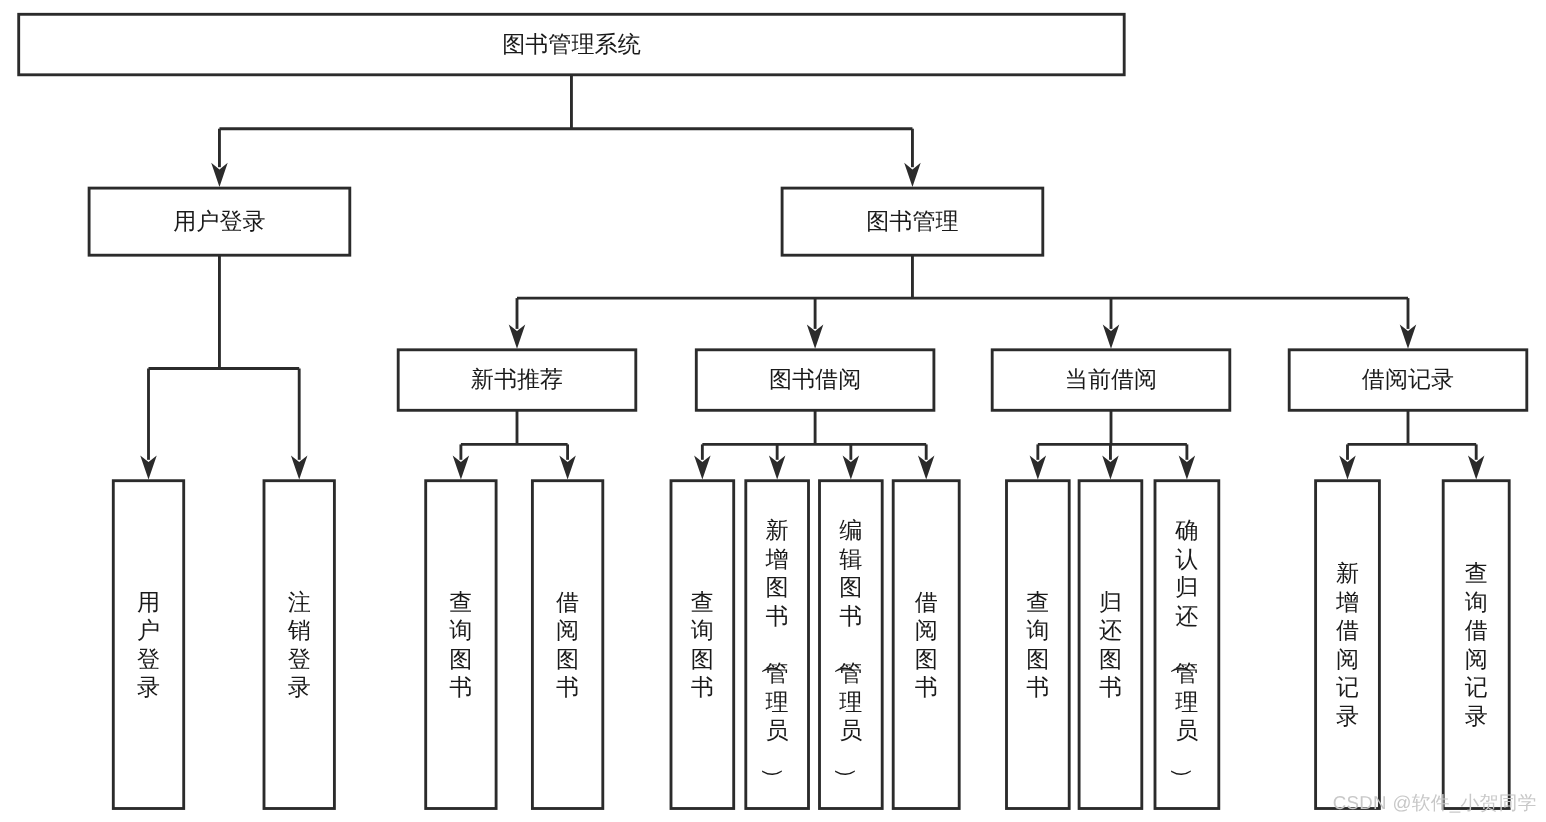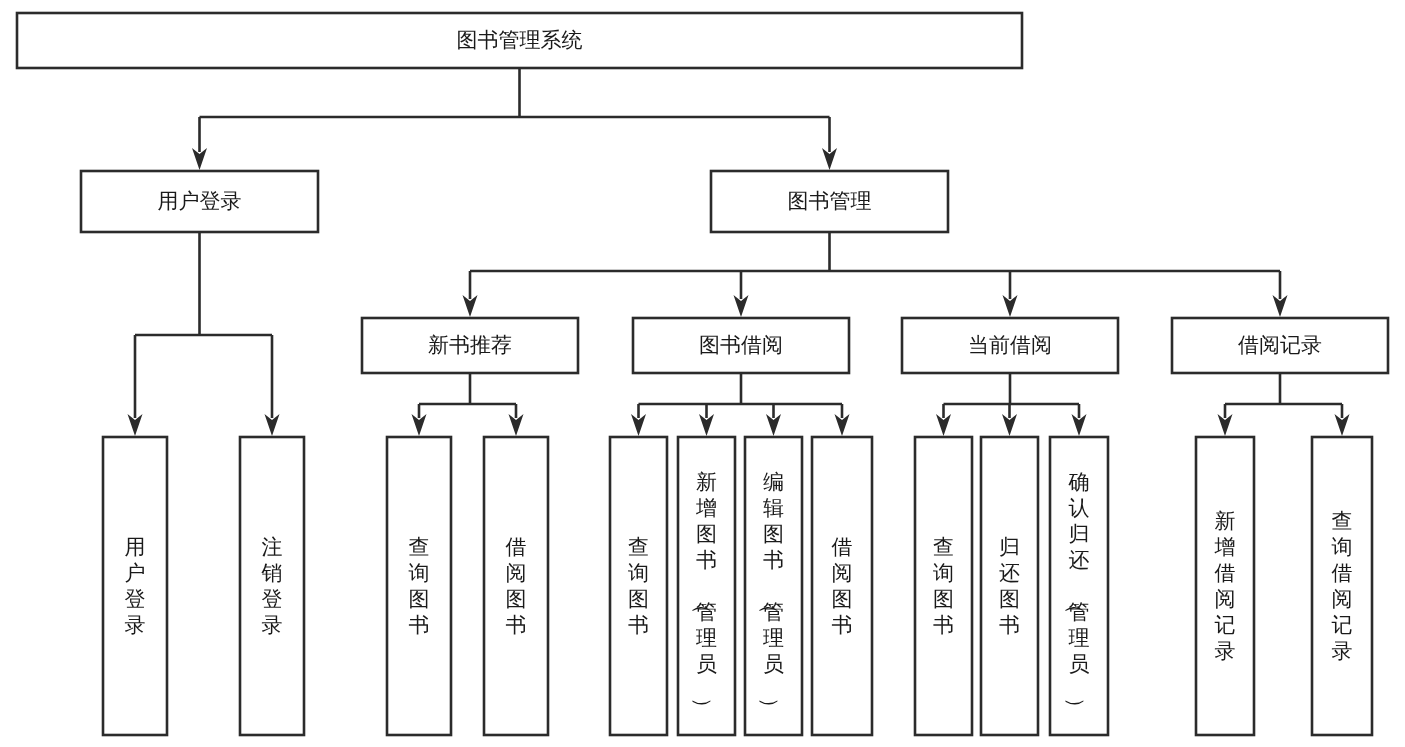--- a/index.html
+++ b/index.html
@@ -211,13 +211,14 @@
         <g>
           <rect class="node-box" x="1196" y="437" width="58" height="298"></rect>
           <text class="node-label-vertical" x="1225" y="528.28"><tspan x="1225" dy="0">新</tspan><tspan x="1225" dy="26">增</tspan><tspan x="1225" dy="26">借</tspan><tspan x="1225" dy="26">阅</tspan><tspan x="1225" dy="26">记</tspan><tspan x="1225" dy="26">录</tspan></text>
         </g>
         <g>
           <rect class="node-box" x="1312" y="437" width="60" height="298"></rect>
           <text class="node-label-vertical" x="1342" y="528.28"><tspan x="1342" dy="0">查</tspan><tspan x="1342" dy="26">询</tspan><tspan x="1342" dy="26">借</tspan><tspan x="1342" dy="26">阅</tspan><tspan x="1342" dy="26">记</tspan><tspan x="1342" dy="26">录</tspan></text>
         </g>
       </g>
   </svg>
+  <div class="watermark">CSDN @软件_小贺同学</div>
 </div>
 
 </body></html>

